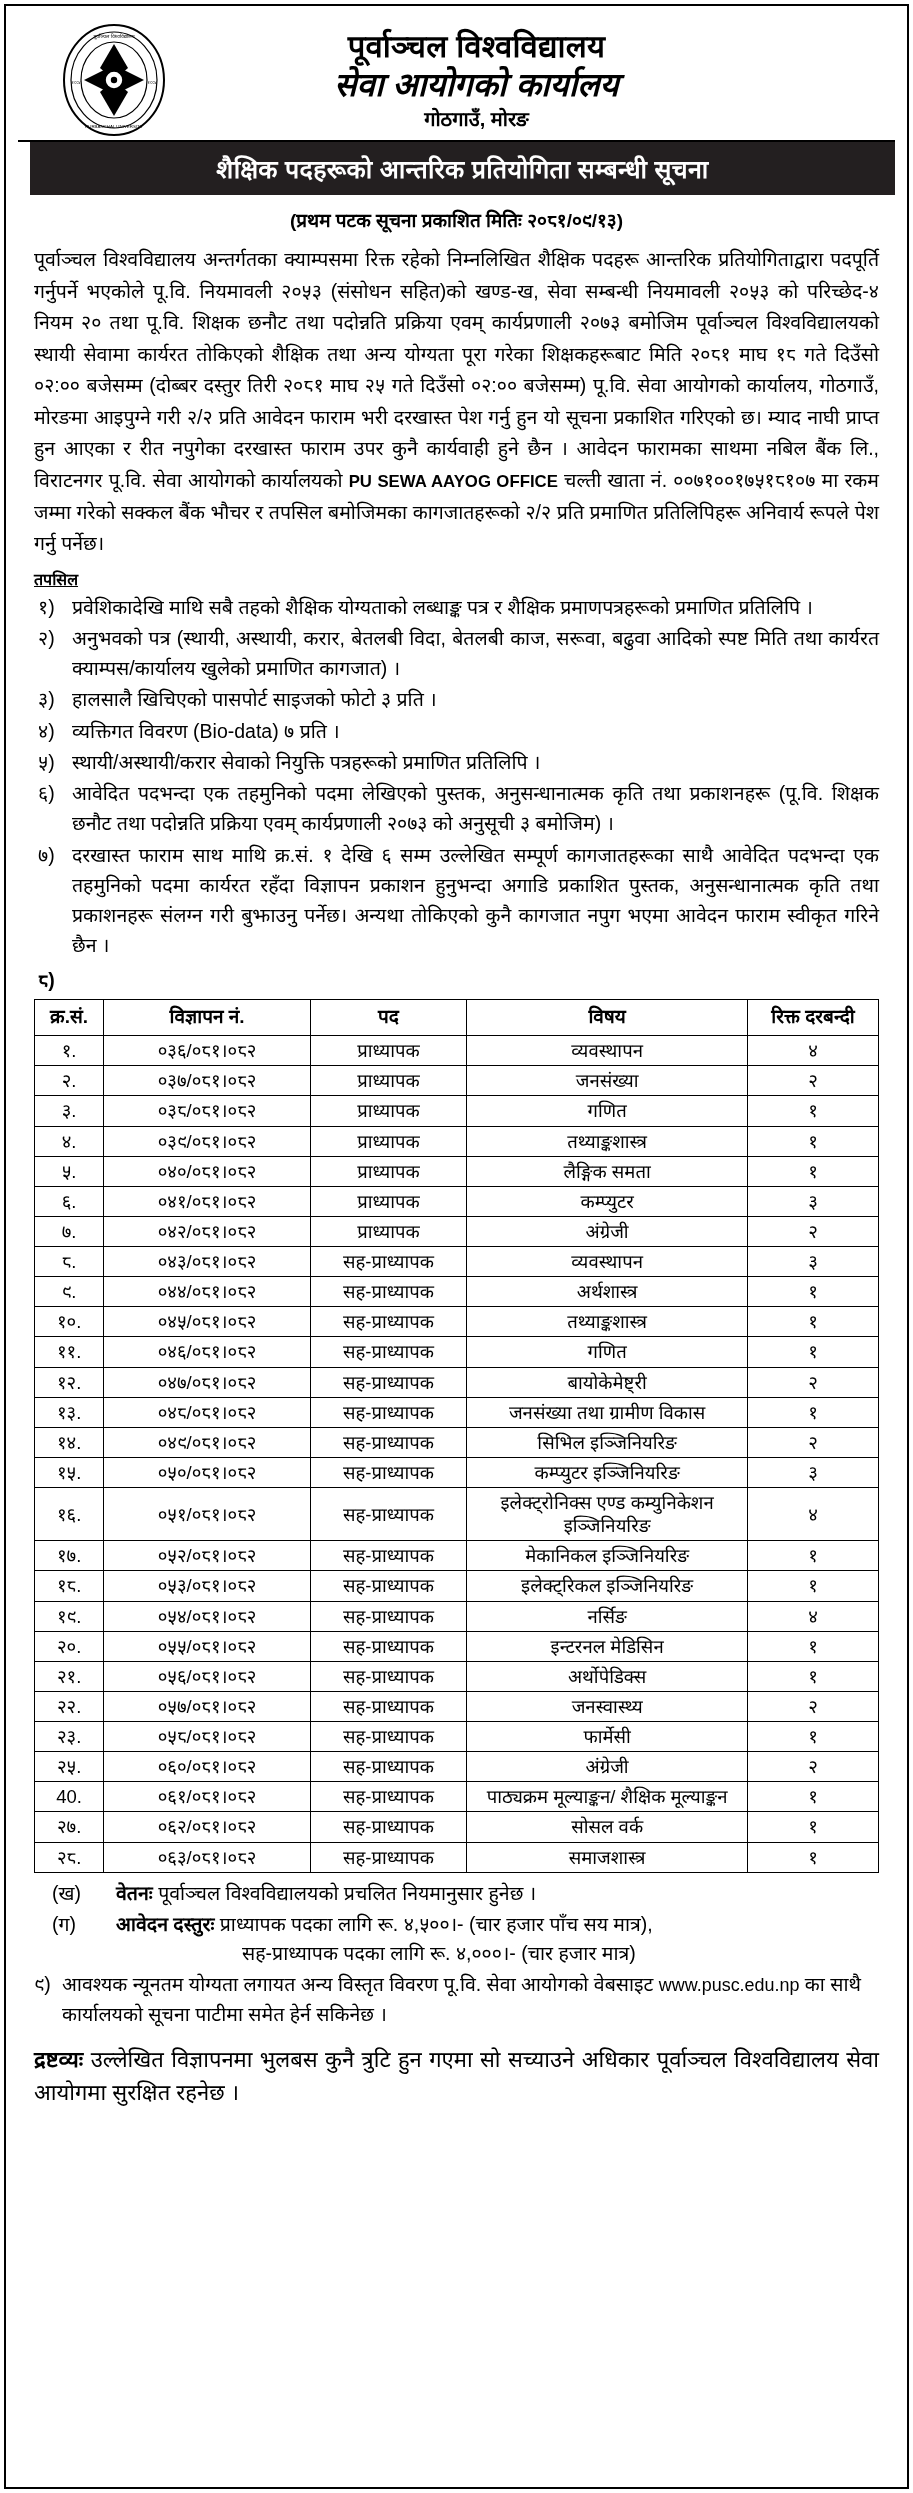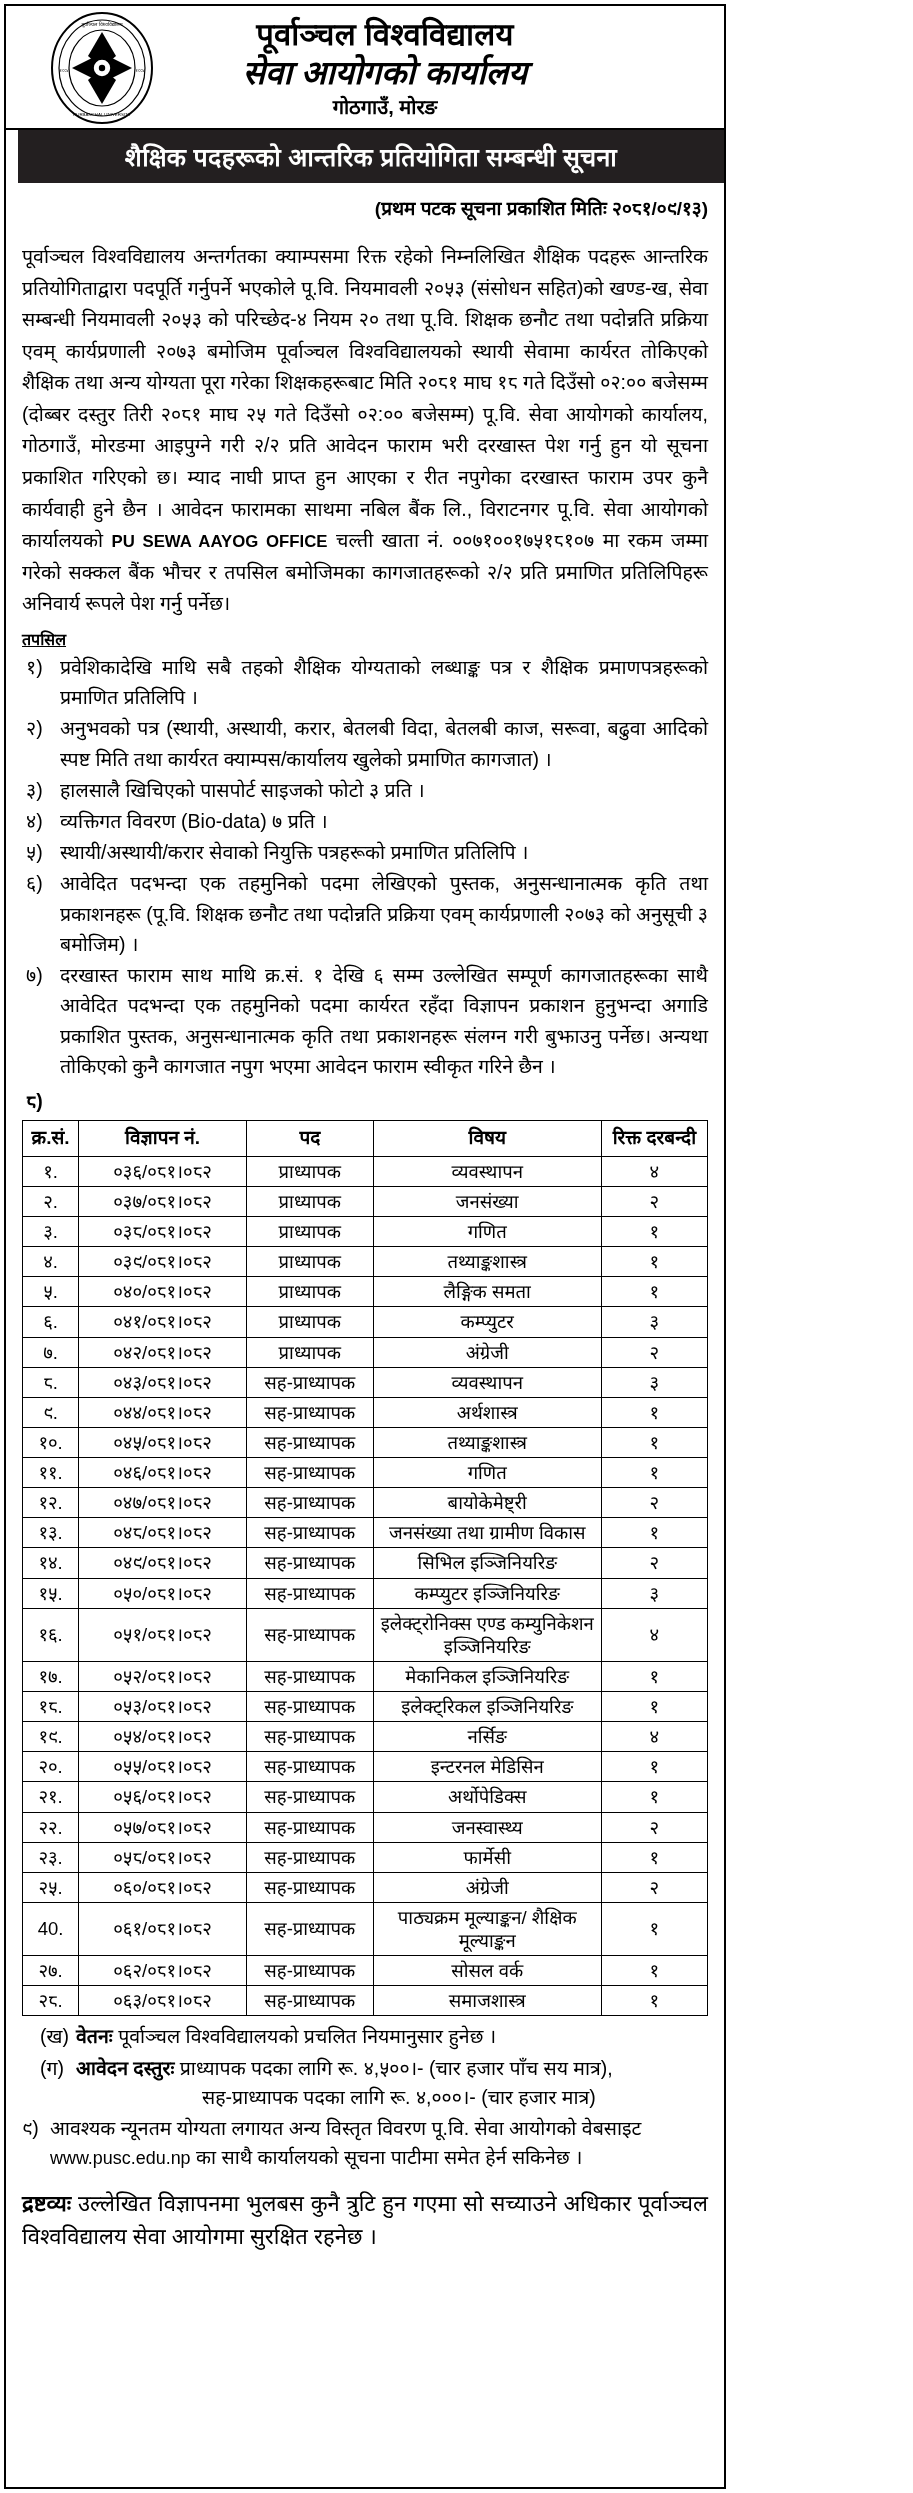--- a/index.html
+++ b/index.html
@@ -17,23 +17,23 @@
     min-height: 2493px;
     margin: 0 auto;
     background: #ffffff;
     box-sizing: border-box;
     padding: 4px 4px 6px 4px;
     position: relative;
   }
   .outer-frame {
     border: 2px solid #000;
     box-sizing: border-box;
-    width: 722px;
+    width: 905px;
     min-height: 2485px;
-    padding: 0;
+    padding: 12px;
   }
 
   
   .masthead {
     display: flex;
     align-items: center;
     justify-content: flex-start;
     padding: 6px 10px 4px 10px;
     border-bottom: 2px solid #000;
     min-height: 118px;
@@ -86,24 +86,24 @@
     padding: 9px 4px 10px 4px;
     letter-spacing: 0.3px;
     margin-left: 12px;
   }
 
   
   .content {
     padding: 6px 16px 10px 16px;
   }
   .pub-date {
-    text-align: right;
+    text-align: center;
     font-size: 19px;
     font-weight: bold;
-    margin: 6px 0 20px 0;
+    margin: 6px 0 11px 0;
   }
   .para {
     font-size: 19.5px;
     line-height: 1.62;
     text-align: justify;
     text-justify: inter-word;
     margin: 0 0 2px 0;
   }
   .section-head {
     font-size: 16px;
@@ -188,20 +188,21 @@
     margin-bottom: 2px;
   }
   .fnote .lbl {
     flex: 0 0 54px;
     text-align: left;
     padding-left: 18px;
     box-sizing: border-box;
   }
   .fnote .body {
     flex: 1 1 auto;
+    margin-left: 28px;
   }
   .fnote b { font-weight: bold; }
   .fee-cont {
     display: block;
     padding-left: 126px;
   }
   .lastnote {
     display: flex;
     font-size: 19.5px;
     line-height: 1.5;

